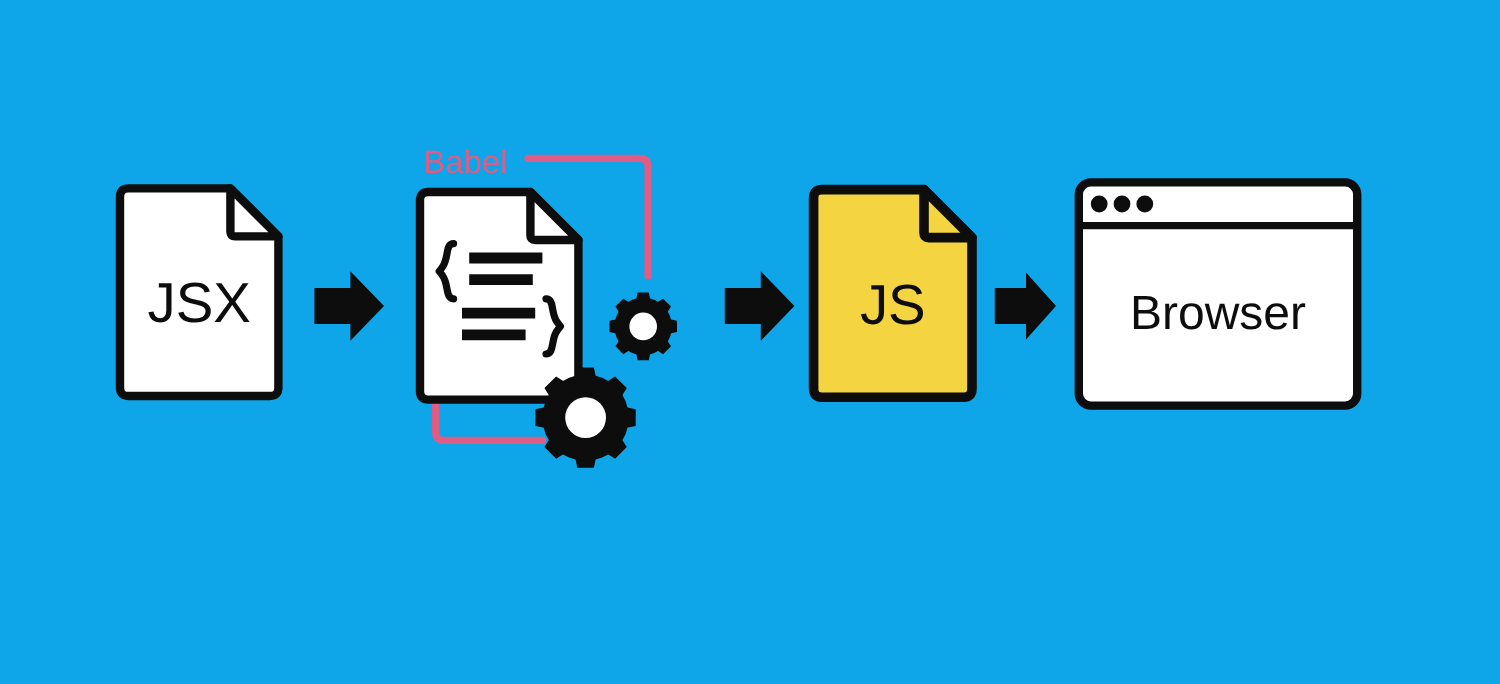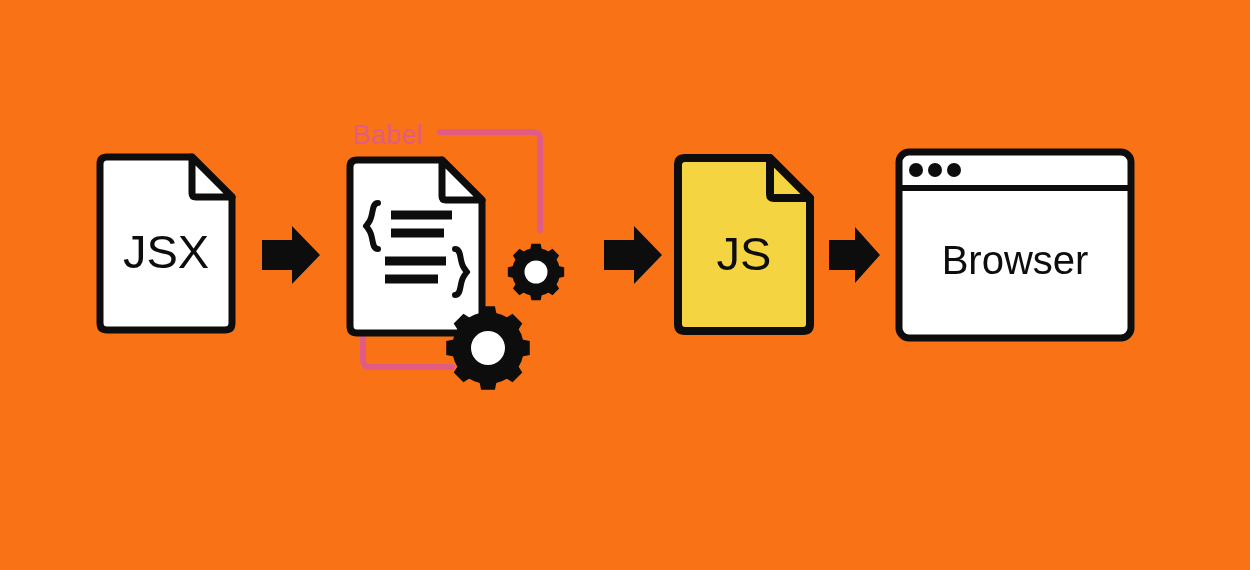--- a/index.html
+++ b/index.html
@@ -8,21 +8,21 @@
     padding: 0;
     background: #ffffff;
   }
   body {
     font-family: "Liberation Sans", sans-serif;
   }
   #canvas {
     position: relative;
     width: 1250px;
     height: 570px;
-    background: #f97316;
+    background: #0ea5e9;
     overflow: hidden;
   }
   #diagram-svg {
     position: absolute;
     left: 0;
     top: 0;
     width: 1250px;
     height: 570px;
     display: block;
   }

